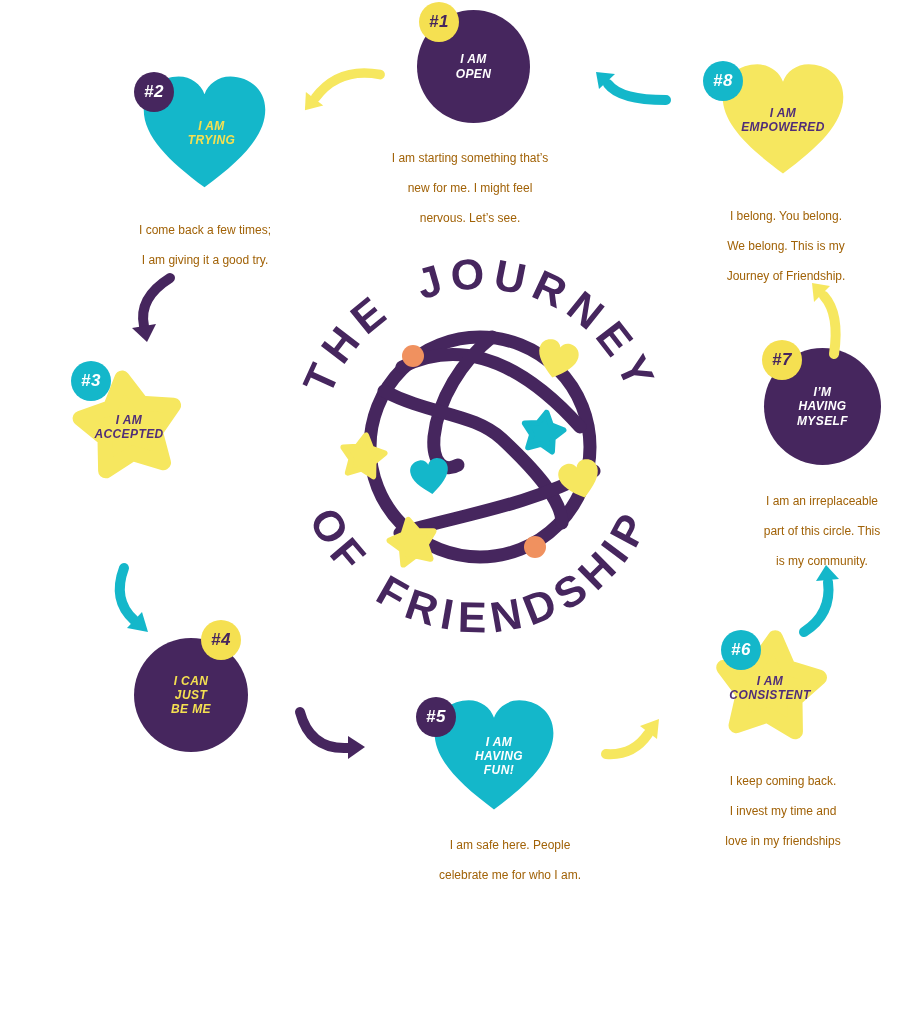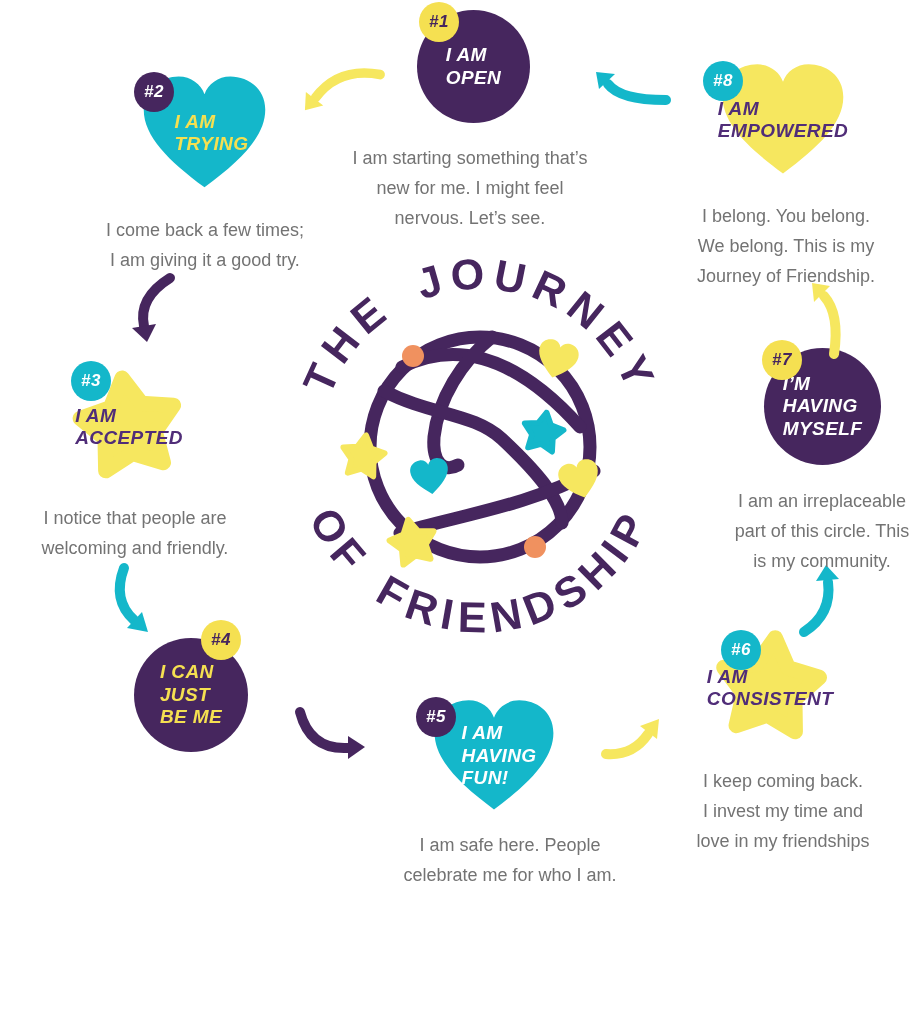--- a/index.html
+++ b/index.html
@@ -13,30 +13,30 @@
   .badge{
     position:absolute;width:40px;height:40px;border-radius:50%;
     display:flex;align-items:center;justify-content:center;
     font-style:italic;font-weight:bold;font-size:17px;z-index:4;letter-spacing:.5px;
   }
   .badge-yellow{background:#f5e051;color:#46265e;}
   .badge-purple{background:#46265e;color:#ffffff;}
   .badge-teal{background:#14b7ca;color:#ffffff;}
   .lbl{
     position:absolute;inset:0;display:flex;align-items:center;justify-content:center;
-    font-style:italic;font-weight:bold;font-size:19px;line-height:1.18;
+    text-align:center;font-style:italic;font-weight:bold;font-size:12px;line-height:1.18;
     white-space:pre-line;z-index:3;letter-spacing:.4px;
   }
   .lbl-wide{left:-25%;width:150%;}
   .lbl-white{color:#ffffff;}
   .lbl-yellow{color:#f5e051;}
   .lbl-purple{color:#502d78;}
   .desc{
-    position:absolute;text-align:center;white-space:pre-line;color:#737373;
-    font-size:18px;line-height:30px;z-index:2;
+    position:absolute;text-align:center;white-space:pre-line;color:#a16207;
+    font-size:12px;line-height:30px;z-index:2;
   }
   .arrow{position:absolute;z-index:1;}
   .arrow path.curve{fill:none;stroke-width:10;stroke-linecap:round;}
   svg{overflow:visible;display:block;}
   #logo{position:absolute;left:285px;top:255px;width:390px;height:385px;z-index:0;}
   #logo text{
     font-family:"Liberation Sans",sans-serif;font-weight:bold;font-size:43px;
     letter-spacing:7px;word-spacing:12px;fill:#46265e;
   }
   .globe-line{fill:none;stroke:#46265e;stroke-width:13;stroke-linecap:round;}
@@ -101,22 +101,20 @@
 I am giving it a good try.</div>
 
   <div class="stage" style="left:64px;top:368px;width:130px;height:118px;">
     <svg class="shape-svg" viewBox="-62 -62 124 124">
       <polygon points="0,-52 -16.5,-22.7 -49.5,-16.1 -26.6,8.7 -30.6,42.1 0,28 30.6,42.1 26.6,8.7 49.5,-16.1 16.5,-22.7" fill="#f6e75f" stroke="#f6e75f" stroke-width="16" stroke-linejoin="round" transform="rotate(-8)"></polygon>
     </svg>
     <div class="badge badge-teal" style="left:7px;top:-7px;">#3</div>
     <div class="lbl lbl-purple lbl-wide">I AM
 ACCEPTED</div>
   </div>
-  <div class="desc" style="left:0px;top:503px;width:270px;">I notice that people are
-welcoming and friendly.</div>
 
   <div class="stage" style="left:134px;top:638px;width:114px;height:114px;">
     <div class="shape-circle"></div>
     <div class="badge badge-yellow" style="left:67px;top:-18px;">#4</div>
     <div class="lbl lbl-yellow">I CAN
 JUST
 BE ME</div>
   </div>
 
   <div class="stage" style="left:428px;top:696px;width:132px;height:120px;">

